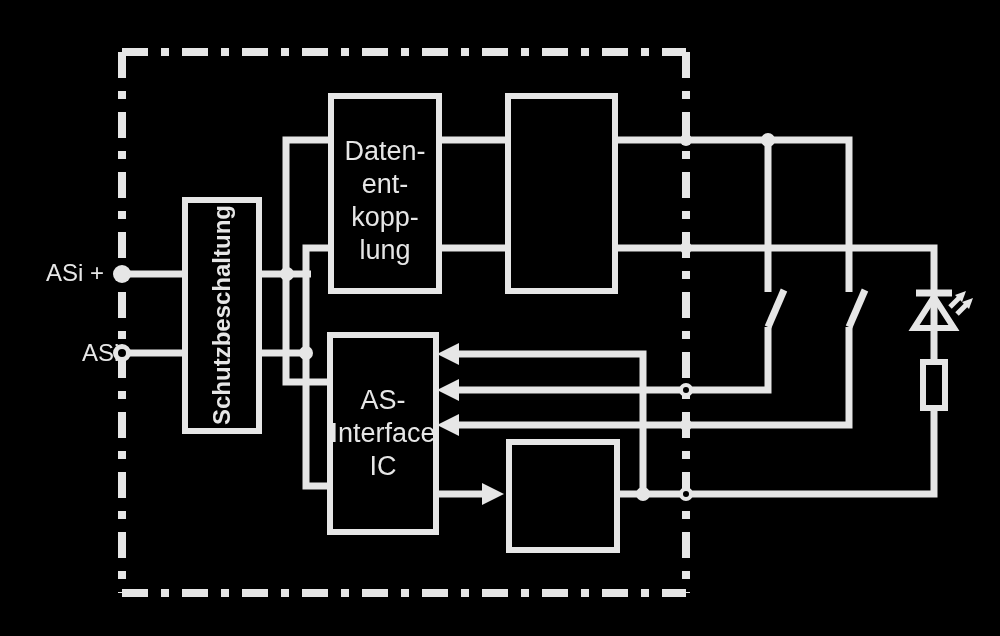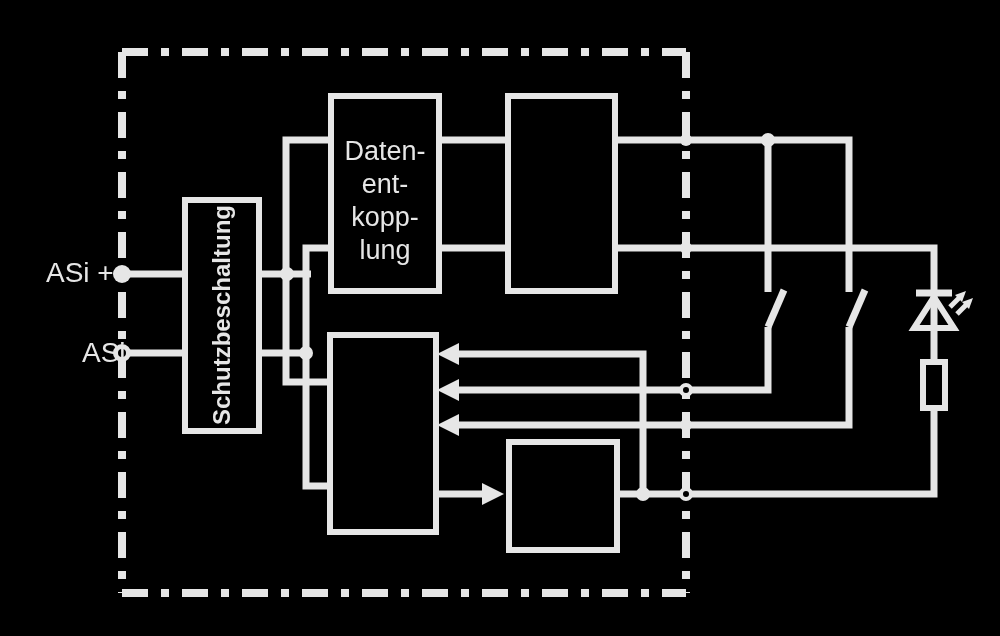--- a/index.html
+++ b/index.html
@@ -15,21 +15,21 @@
   .dash{ stroke:var(--ink); stroke-width:8; fill:none; stroke-dasharray:26 13 8 13; }
   .dot { fill:var(--ink); stroke:none; }
   .ring{ fill:var(--bg); stroke:var(--ink); stroke-width:4; }
   .ring-big{ fill:var(--bg); stroke:var(--ink); stroke-width:5; }
   .ah  { fill:var(--ink); stroke:none; }
   .thin{ stroke:var(--ink); stroke-width:5; fill:none; stroke-linecap:butt; }
   .lbl {
     position:absolute; color:var(--ink); white-space:pre-line; text-align:center;
     font-size:27px; line-height:33px; font-weight:400; letter-spacing:0;
   }
-  .lbl.port { font-size:28px; line-height:34px; text-align:center; white-space:nowrap; }
+  .lbl.port { font-size:24px; line-height:34px; text-align:center; white-space:nowrap; }
   .lbl.rot  {
     width:240px; height:30px; line-height:30px; font-size:24px; font-weight:700;
     transform:rotate(-90deg);
   }
 </style>
 </head>
 <body>
 
 <div class="stage">
   <svg width="1000" height="636" viewBox="0 0 1000 636">
@@ -120,14 +120,17 @@
   <div class="lbl port" style="left:46px; top:336px;margin-left:36px;">ASi -</div>
 
   <div class="lbl rot" style="left:102px; top:300px;">Schutzbeschaltung</div>
 
   <div class="lbl" style="left:331px; top:127px; width:108px;margin-top:8px;">Daten-
 ent-
 kopp-
 lung</div>
 
 
+  <div class="lbl" style="left:330px; top:384px; width:106px;">AS-
+Interface
+IC</div>
 
 </div>
 
 </body></html>

